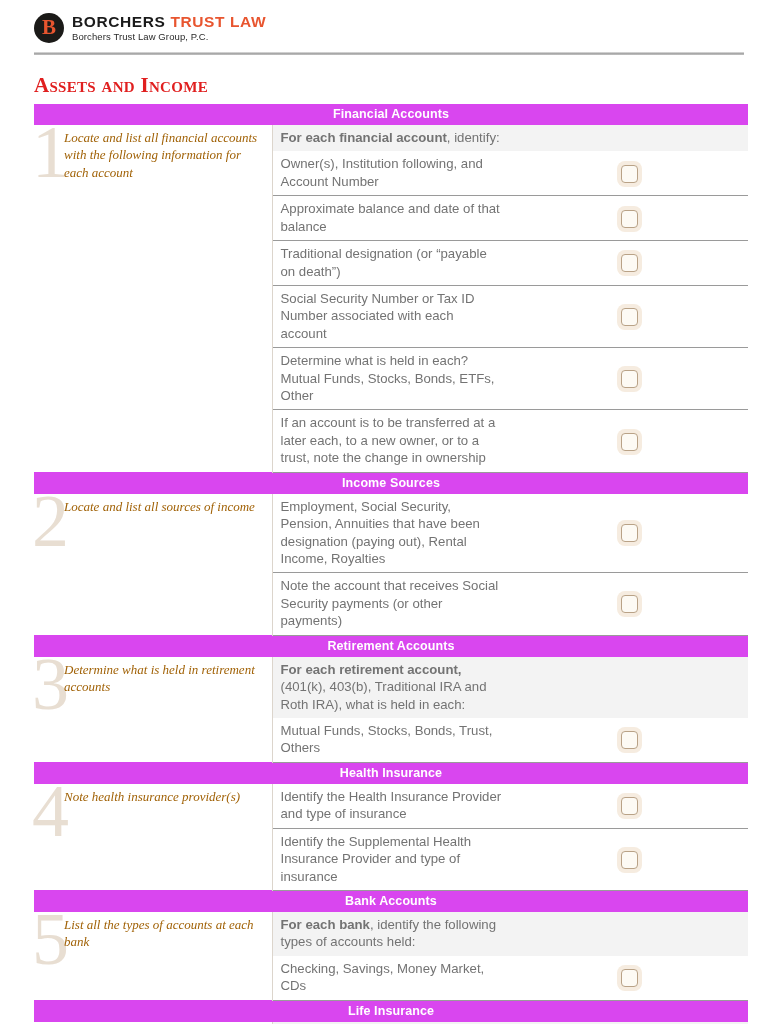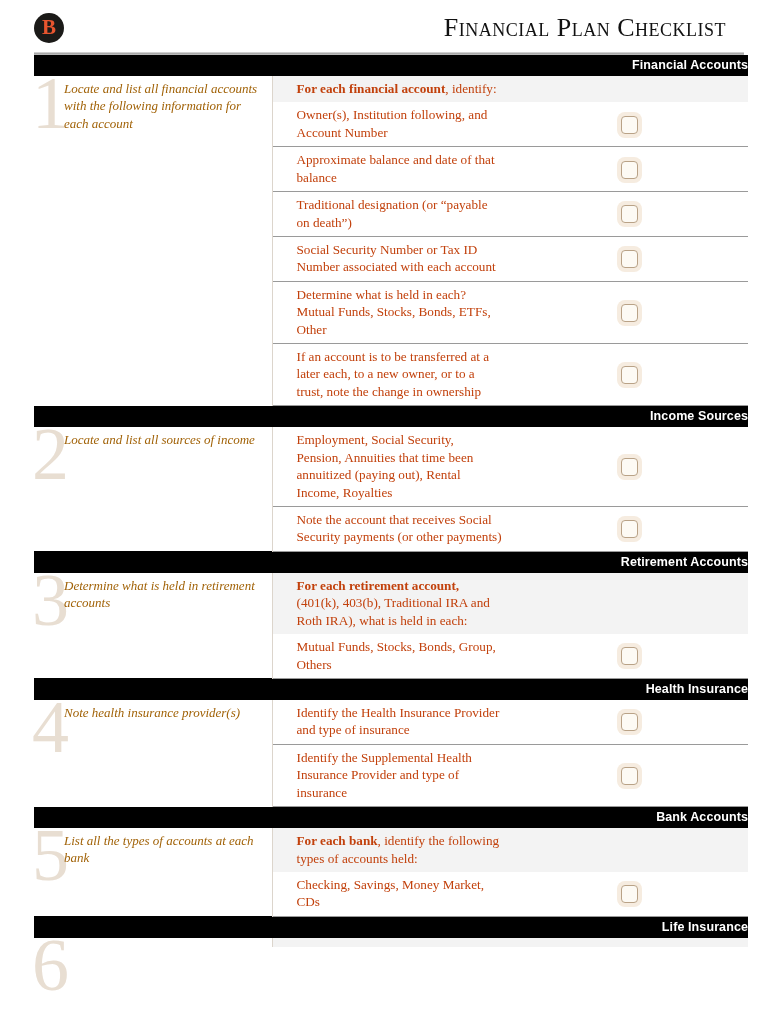--- a/index.html
+++ b/index.html
@@ -97,25 +97,25 @@
   }
 
   
   .sheet {
     margin: 0 30px 0 34px;
     border-collapse: collapse;
     width: 714px;
     table-layout: fixed;
   }
   .band td {
-    background: #000000;
+    background: #d946ef;
     color: #ffffff;
     font-size: 12.5px;
     font-weight: bold;
-    text-align: right;
+    text-align: center;
     padding: 3px 0 4px 0;
     letter-spacing: 0.1px;
   }
   .numcell {
     width: 155px;
     vertical-align: top;
     position: relative;
     padding: 0;
     border-right: 1px solid #dcd5cc;
     background: #ffffff;
@@ -141,27 +141,26 @@
   .lead {
     position: relative;
     font-style: italic;
     font-size: 13px;
     line-height: 1.33;
     color: #a16207;
     font-family: Liberation Serif, serif;
   }
   .txtcell {
     vertical-align: middle;
-    padding: 4px 8px 5px 24px;
+    padding: 4px 8px 5px 8px;
     font-size: 13.2px;
     line-height: 1.32;
-    color: #c2410c;
+    color: #737373;
     border-bottom: 1.6px solid #9a9a9a;
     background: #ffffff;
-    font-family: Liberation Serif, serif;
   }
   .txtcell.sub {
     background: #f3f3f3;
     border-bottom: none;
     font-size: 13.2px;
   }
   .txtcell b { font-weight: bold; }
   .boxcell {
     width: 44px;
     text-align: center;
@@ -186,25 +185,32 @@
 </head>
 <body>
 
 <div class="page">
 
   <div class="masthead">
     <div class="brand">
       <div class="brand-mark">
         <span>B</span>
       </div>
+      <div class="brand-words">
+        <div class="brand-line1">
+          <span class="bk">BORCHERS</span>
+          <span class="rd">TRUST LAW</span>
+        </div>
+        <div class="brand-line2">Borchers Trust Law Group, P.C.</div>
+      </div>
     </div>
-    <div class="doc-title">Financial Plan Checklist</div>
   </div>
   <div class="masthead-rule"></div>
 
+  <div class="section-title">Assets and Income</div>
 
   <table class="sheet">
     <tbody id="sheet-body">
         <tr class="band">
           <td colspan="3">Financial Accounts</td>
         </tr>
         <tr>
           <td class="numcell" rowspan="7">
             <div class="numwrap">
               <div class="bignum">1</div>
@@ -241,42 +247,42 @@
         <tr class="band">
           <td colspan="3">Income Sources</td>
         </tr>
         <tr>
           <td class="numcell" rowspan="2">
             <div class="numwrap">
               <div class="bignum">2</div>
               <div class="lead">Locate and list all sources of income</div>
             </div>
           </td>
-          <td class="txtcell">Employment, Social Security, Pension, Annuities that time been annuitized (paying out), Rental Income, Royalties</td>
+          <td class="txtcell">Employment, Social Security, Pension, Annuities that have been designation (paying out), Rental Income, Royalties</td>
           <td class="boxcell"><span class="cbx"></span></td>
         </tr>
         <tr>
           <td class="txtcell">Note the account that receives Social Security payments (or other payments)</td>
           <td class="boxcell"><span class="cbx"></span></td>
         </tr>
         <tr class="band">
           <td colspan="3">Retirement Accounts</td>
         </tr>
         <tr>
           <td class="numcell" rowspan="2">
             <div class="numwrap">
               <div class="bignum">3</div>
               <div class="lead">Determine what is held in retirement accounts</div>
             </div>
           </td>
           <td class="txtcell sub"><b>For each retirement account,</b><span> (401(k), 403(b), Traditional IRA and Roth IRA), what is held in each:</span></td>
           <td class="boxcell sub"></td>
         </tr>
         <tr>
-          <td class="txtcell">Mutual Funds, Stocks, Bonds, Group, Others</td>
+          <td class="txtcell">Mutual Funds, Stocks, Bonds, Trust, Others</td>
           <td class="boxcell"><span class="cbx"></span></td>
         </tr>
         <tr class="band">
           <td colspan="3">Health Insurance</td>
         </tr>
         <tr>
           <td class="numcell" rowspan="2">
             <div class="numwrap">
               <div class="bignum">4</div>
               <div class="lead">Note health insurance provider(s)</div>

